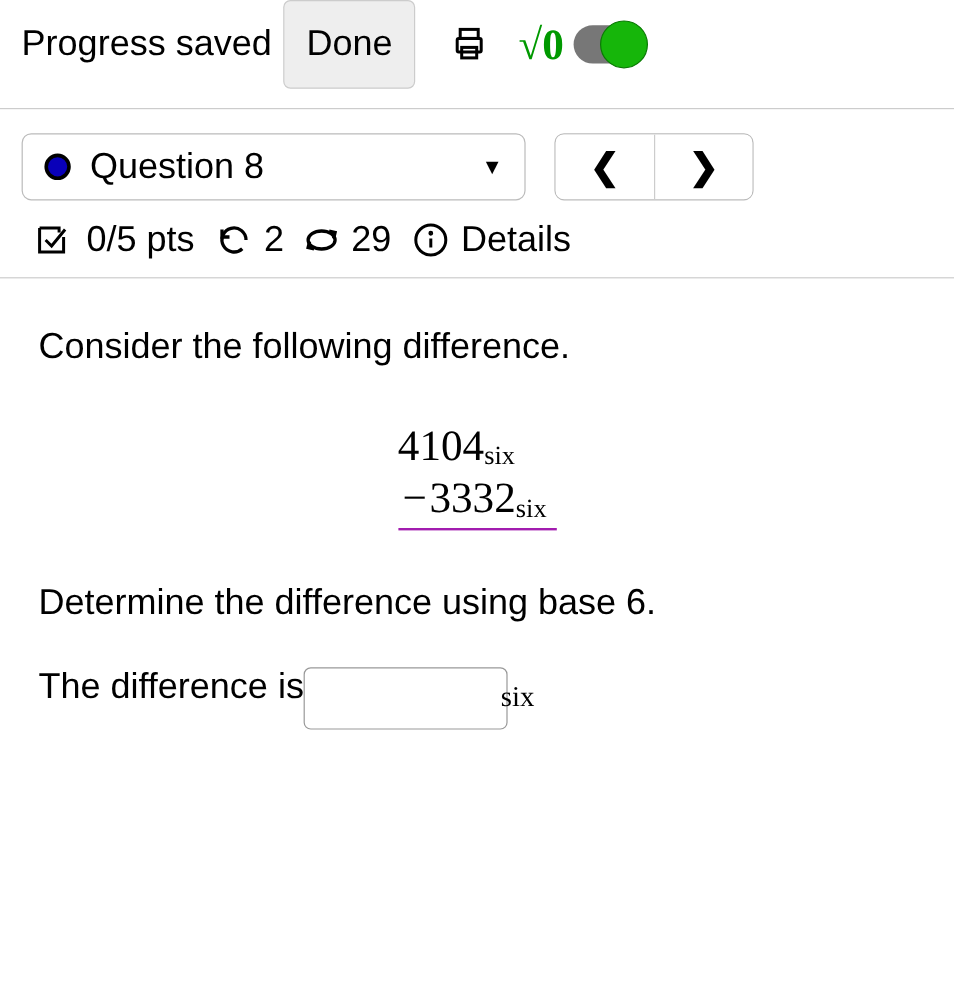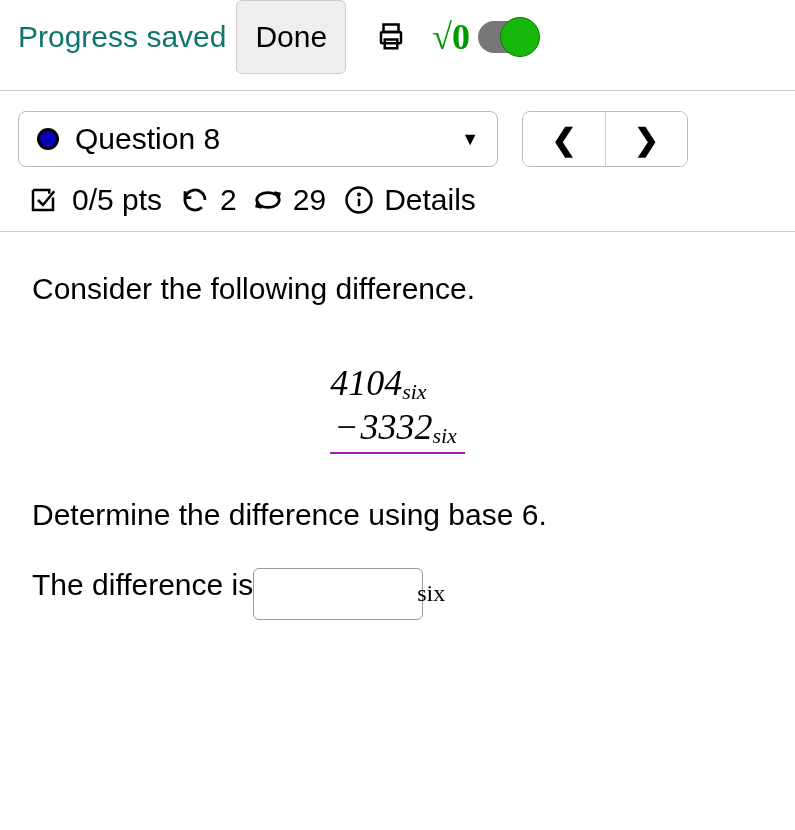--- a/index.html
+++ b/index.html
@@ -13,21 +13,21 @@
     width: 795px;
   }
   .topbar {
     display: flex;
     align-items: center;
     gap: 10px;
     padding: 0 18px 16px 18px;
     border-bottom: 1px solid #ccc;
   }
   .progress-saved {
-    color: #0f766e;
+    color: #000000;
     font-size: 30px;
   }
   .done-button {
     background: #eee;
     border: 1px solid #ccc;
     border-radius: 6px;
     padding: 19px 18px;
     font-size: 30px;
     font-family: inherit;
     cursor: pointer;
@@ -55,21 +55,21 @@
     align-items: stretch;
     gap: 24px;
     padding: 20px 18px 12px 18px;
   }
   .question-select {
     display: flex;
     align-items: center;
     border: 1px solid #bbb;
     border-radius: 8px;
     padding: 10px 18px;
-    width: 480px;
+    width: 420px;
     font-size: 30px;
     cursor: pointer;
   }
   .question-select .dot {
     width: 22px; height: 22px;
     background: #0900b9;
     border: 3px solid #000;
     border-radius: 50%;
     margin-right: 16px;
   }
@@ -105,24 +105,23 @@
   .metarow .pts { margin-left: 4px; }
   .ico { display: inline-flex; align-items: center; }
   .ico svg { width: 30px; height: 30px; }
 
   .content {
     padding: 40px 32px 40px 32px;
     font-size: 30px;
   }
   .mathblock {
     text-align: center;
-    margin: 56px 0 44px 0;
+    margin: 44px 0 44px 0;
     font-family: "Cambria Math","STIXGeneral","Times New Roman",serif;
     font-size: 36px;
-    font-style: italic;
   }
   .mathline { display: inline-block; text-align: left; }
   .sub { font-size: 22px; position: relative; top: 4px; }
   .underline { border-bottom: 2px solid #a21caf; padding: 0 8px 4px 4px; display: inline-block; margin-top: 2px; }
   .minus { margin-right: 2px; }
 
   .answer-row {
     display: flex;
     align-items: flex-start;
     gap: 0;

